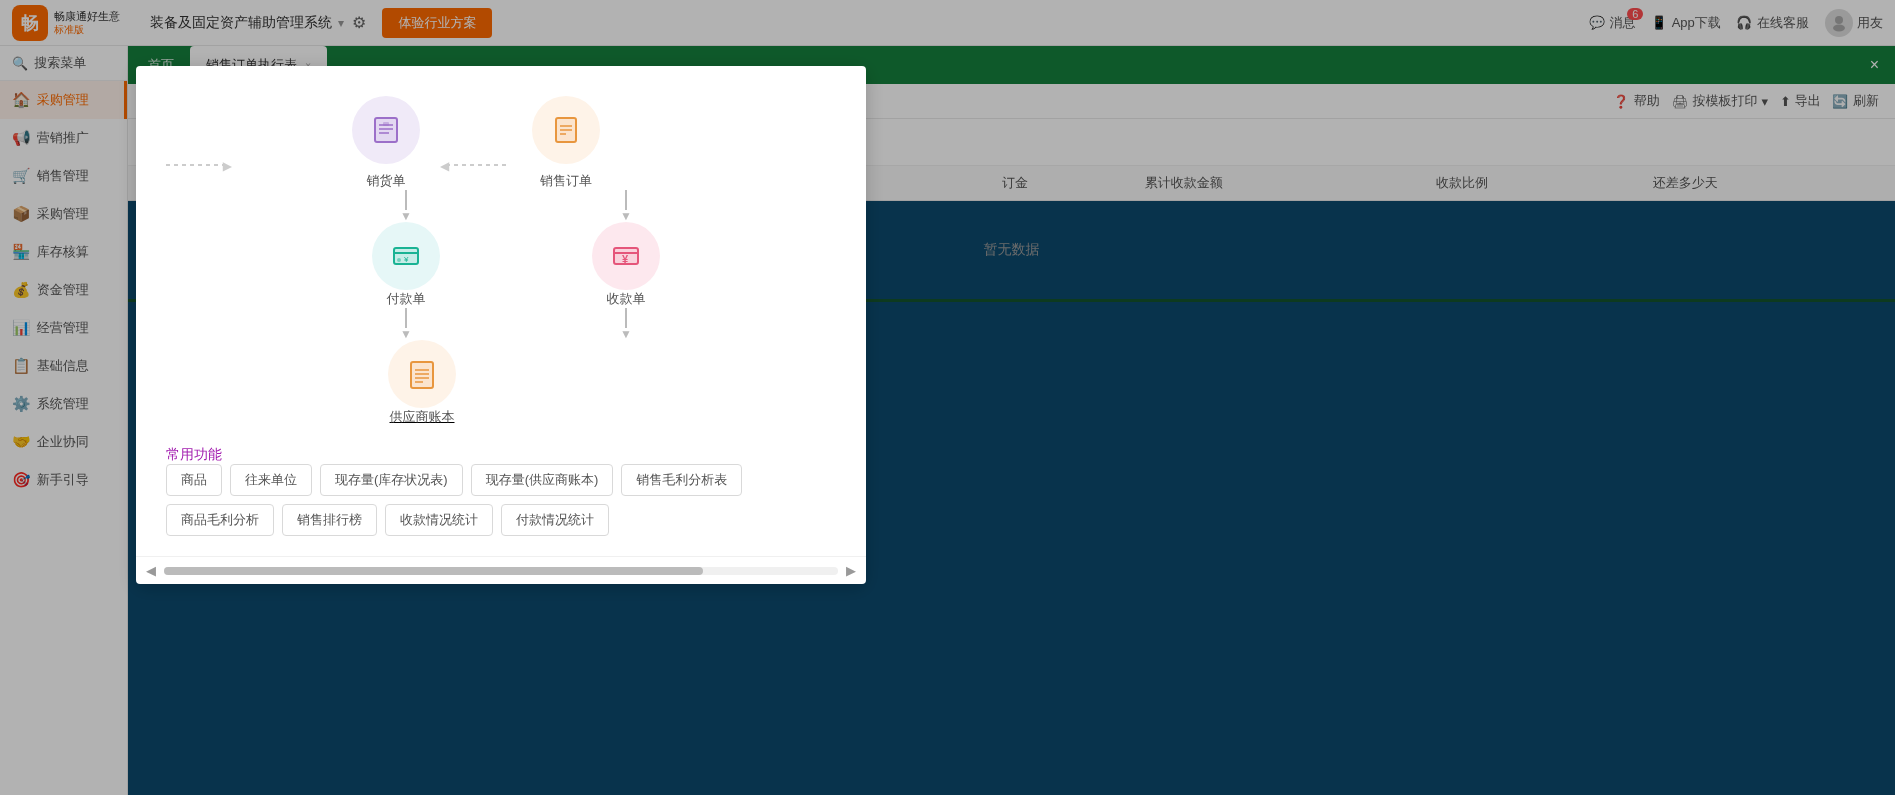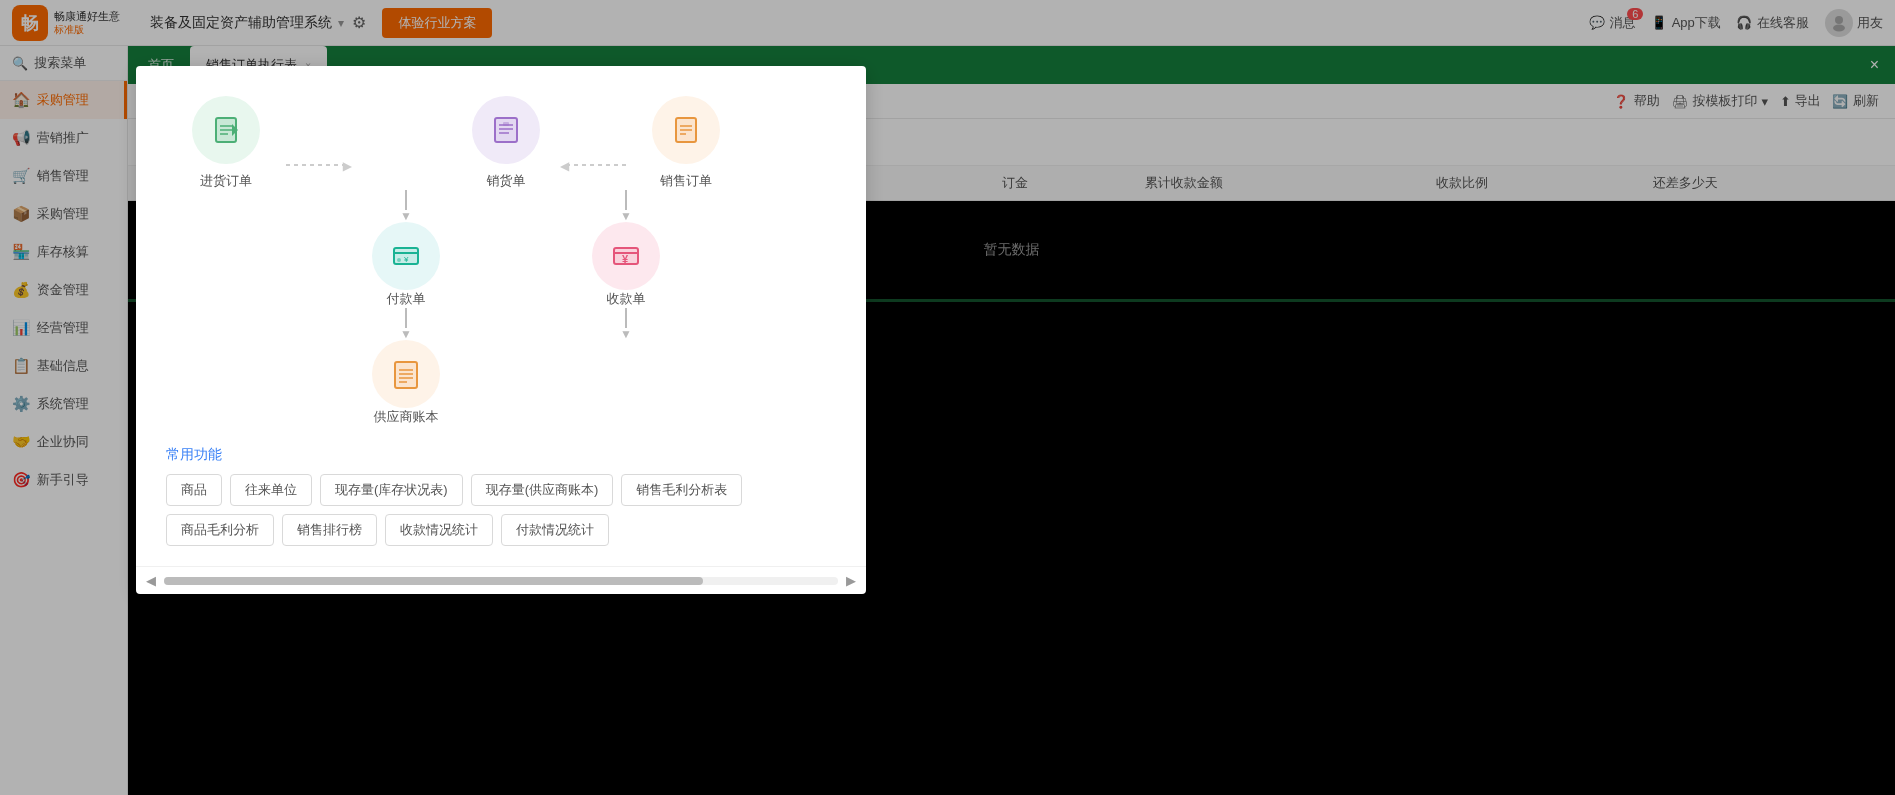--- a/index.html
+++ b/index.html
@@ -46,21 +46,21 @@
     
     .filter-bar { background: #fff; padding: 8px 16px; display: flex; align-items: center; gap: 8px; flex-shrink: 0; border-bottom: 1px solid #f0f0f0; flex-wrap: wrap; }
     .filter-bar input { border: 1px solid #d9d9d9; border-radius: 4px; padding: 4px 8px; font-size: 13px; height: 30px; }
     .filter-bar .date-input { width: 120px; }
     .filter-bar select { border: 1px solid #d9d9d9; border-radius: 4px; padding: 4px 8px; font-size: 13px; height: 30px; min-width: 100px; }
     .search-btn { background: #ff6b00; color: #fff; border: none; padding: 4px 16px; border-radius: 4px; cursor: pointer; font-size: 13px; height: 30px; }
     .more-cond { color: #555; font-size: 13px; cursor: pointer; padding: 4px 8px; border: 1px solid #d9d9d9; border-radius: 4px; height: 30px; display: flex; align-items: center; }
     .setting-btn2 { background: #fff; color: #555; border: 1px solid #d9d9d9; padding: 4px 10px; border-radius: 4px; cursor: pointer; font-size: 13px; height: 30px; }
 
     
-    .table-area { flex: 1; overflow: auto; background: #000000; }
+    .table-area { flex: 1; overflow: auto; background: #0c4a6e; }
     table { width: 100%; border-collapse: collapse; font-size: 13px; }
     th { background: #fafafa; border-bottom: 1px solid #e8e8e8; padding: 8px 12px; text-align: left; color: #555; font-weight: 500; white-space: nowrap; }
     td { border-bottom: 3px solid #14532d; padding: 8px 12px; color: #333; white-space: nowrap; }
     .empty-data { text-align: center; padding: 40px; color: #999; font-size: 14px; }
 
     
     .overlay { position: fixed; top: 0; left: 0; right: 0; bottom: 0; background: rgba(0,0,0,0.3); z-index: 100; display: flex; align-items: flex-start; justify-content: flex-start; }
     .popup { background: #fff; width: 730px; margin-top: 66px; margin-left: 136px; border-radius: 4px; overflow: hidden; box-shadow: 0 4px 20px rgba(0,0,0,0.2); }
     .popup-content { padding: 30px 30px 20px; }
     .flow-item { display: flex; flex-direction: column; align-items: center; width: 120px; }
@@ -68,21 +68,21 @@
     .flow-label { font-size: 13px; color: #555; text-align: center; }
 
     
     .c-green { background: #e8f7ee; }
     .c-red { background: #fde8e8; }
     .c-purple { background: #f0eaf8; }
     .c-orange { background: #fef3e8; }
 
     
     .common-func { margin-top: 10px; }
-    .common-func-title { font-size: 14px; color: #3b82f6; margin-bottom: 10px; font-weight: 500; }
+    .common-func-title { font-size: 14px; color: #a21caf; font-weight: 500; }
     .func-buttons { display: flex; flex-wrap: wrap; gap: 8px; }
     .func-btn { border: 1px solid #d9d9d9; background: #fff; color: #555; padding: 6px 14px; border-radius: 4px; cursor: pointer; font-size: 13px; }
 
     
     .scroll-hint { display: flex; align-items: center; padding: 6px 10px; border-top: 1px solid #f0f0f0; }
     .scroll-bar-track { flex: 1; height: 8px; background: #f0f0f0; border-radius: 4px; margin: 0 8px; }
     .scroll-bar-thumb { width: 80%; height: 100%; background: #bbb; border-radius: 4px; }
     .scroll-arrow { color: #999; cursor: pointer; }
   </style>
 </head>
@@ -262,33 +262,20 @@
     </div>
   </div>
 </div>
 
 <div class="overlay">
   <div class="popup">
     <div class="popup-content">
 
       <div style="display:flex;align-items:flex-end;justify-content:flex-start;gap:0;margin-bottom:0;">
 
-        <div class="flow-item">
-          <div class="flow-circle c-green" style="width:68px;height:68px;border-radius:50%;display:flex;align-items:center;justify-content:center;font-size:26px;background:#e8f7ee;">
-            <svg width="32" height="32" viewBox="0 0 32 32" fill="none">
-                <rect x="6" y="4" width="20" height="24" rx="2" fill="#4caf76" opacity="0.2"></rect>
-                <rect x="6" y="4" width="20" height="24" rx="2" stroke="#4caf76" stroke-width="2"></rect>
-                <line x1="10" y1="12" x2="22" y2="12" stroke="#4caf76" stroke-width="1.5"></line>
-                <line x1="10" y1="16" x2="22" y2="16" stroke="#4caf76" stroke-width="1.5"></line>
-                <line x1="10" y1="20" x2="18" y2="20" stroke="#4caf76" stroke-width="1.5"></line>
-                <polygon points="22,22 28,16 22,10" fill="#4caf76"></polygon>
-              </svg>
-          </div>
-          <div class="flow-label">进货订单</div>
-        </div>
 
         <div style="display:flex;align-items:center;padding-bottom:24px;">
           <div style="width:60px;height:2px;background:repeating-linear-gradient(90deg,#ccc 0,#ccc 4px,transparent 4px,transparent 8px);position:relative;">
             <span style="position:absolute;right:-6px;top:-5px;color:#ccc;font-size:12px;">▶</span>
           </div>
         </div>
 
 
         <div style="width:100px;padding-bottom:24px;"></div>
 
@@ -380,21 +367,21 @@
           <div style="width:2px;height:20px;background:#bbb;"></div>
           <div style="color:#bbb;font-size:12px;line-height:1;">▼</div>
         </div>
         <div style="width:100px;"></div>
         <div style="width:120px;display:flex;flex-direction:column;align-items:center;">
           <div style="width:2px;height:20px;background:#bbb;"></div>
           <div style="color:#bbb;font-size:12px;line-height:1;">▼</div>
         </div>
       </div>
 
-      <div style="display:flex;align-items:flex-end;gap:0;margin-bottom:20px;">
+      <div style="display:flex;align-items:flex-end;gap:16px;margin-bottom:20px;text-decoration:underline;">
         <div style="width:180px;"></div>
 
         <div class="flow-item">
           <div style="width:68px;height:68px;border-radius:50%;background:#fef3e8;display:flex;align-items:center;justify-content:center;">
             <svg width="32" height="32" viewBox="0 0 32 32" fill="none">
                 <rect x="5" y="4" width="22" height="26" rx="2" fill="#e8963e" opacity="0.15"></rect>
                 <rect x="5" y="4" width="22" height="26" rx="2" stroke="#e8963e" stroke-width="2"></rect>
                 <line x1="9" y1="12" x2="23" y2="12" stroke="#e8963e" stroke-width="1.5"></line>
                 <line x1="9" y1="16" x2="23" y2="16" stroke="#e8963e" stroke-width="1.5"></line>
                 <line x1="9" y1="20" x2="23" y2="20" stroke="#e8963e" stroke-width="1.5"></line>

